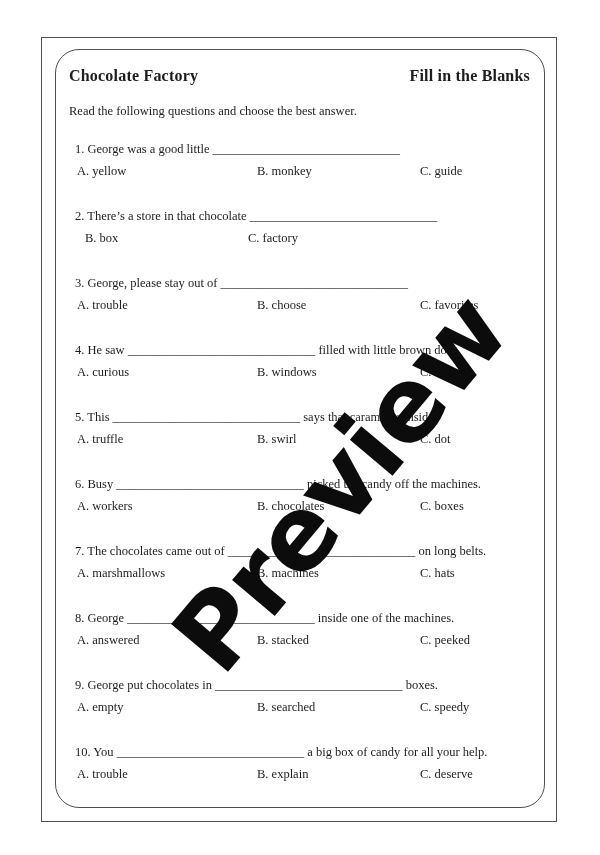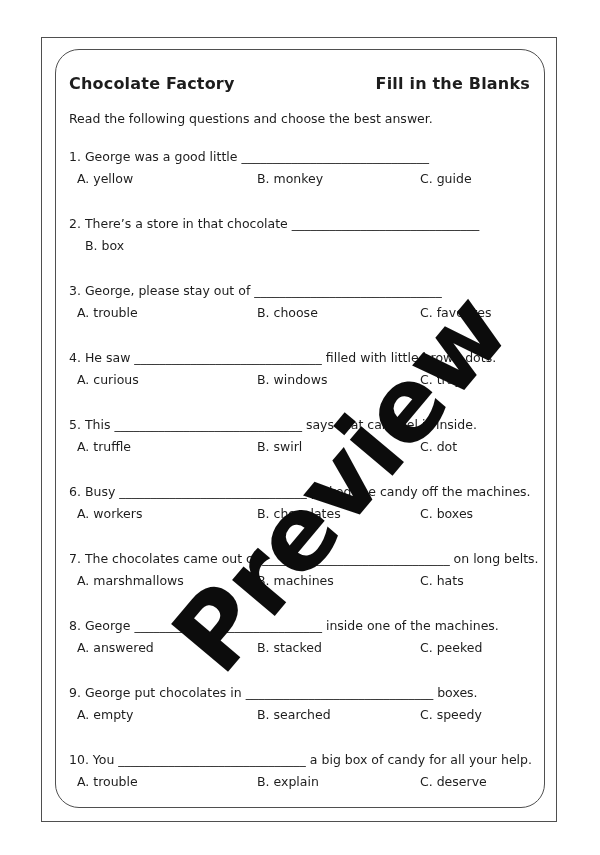--- a/index.html
+++ b/index.html
@@ -27,42 +27,43 @@
   }
   .inner-frame {
     position: absolute;
     left: 13px;
     top: 11px;
     right: 11px;
     bottom: 13px;
     border: 1px solid #4f4f4f;
     border-radius: 24px;
     box-sizing: border-box;
-    padding: 24px 14px 0 13px;
+    padding: 16px 14px 0 13px;
     overflow: hidden;
+    font-family: Liberation Serif, serif;
   }
   .header-row {
     display: flex;
     justify-content: space-between;
     align-items: baseline;
     font-size: 16px;
     font-weight: bold;
     line-height: 19px;
     letter-spacing: 0.2px;
   }
   .instructions {
     margin-top: 18px;
     font-size: 12.5px;
     line-height: 16px;
   }
   .q-list {
     margin: 0;
   }
   .q-text {
-    margin: 29px 0 0 0;
+    margin: 29px 0 0 6px;
     font-size: 12.5px;
     line-height: 16px;
     white-space: nowrap;
   }
   .q-block:first-child .q-text {
     margin-top: 22px;
   }
   .q-opts {
     margin-top: 6px;
     display: flex;
@@ -107,20 +108,21 @@
           <span class="opt-a">A. yellow</span>
           <span class="opt-b">B. monkey</span>
           <span class="opt-c">C. guide</span>
         </div>
       </div>
 
       <div class="q-block">
         <div class="q-text">2. There’s a store in that chocolate ______________________________</div>
         <div class="q-opts">
           <span class="opt-b">B. box</span>
+          <span class="opt-c">C. factory</span>
         </div>
       </div>
 
       <div class="q-block">
         <div class="q-text">3. George, please stay out of ______________________________</div>
         <div class="q-opts">
           <span class="opt-a">A. trouble</span>
           <span class="opt-b">B. choose</span>
           <span class="opt-c">C. favorites</span>
         </div>

